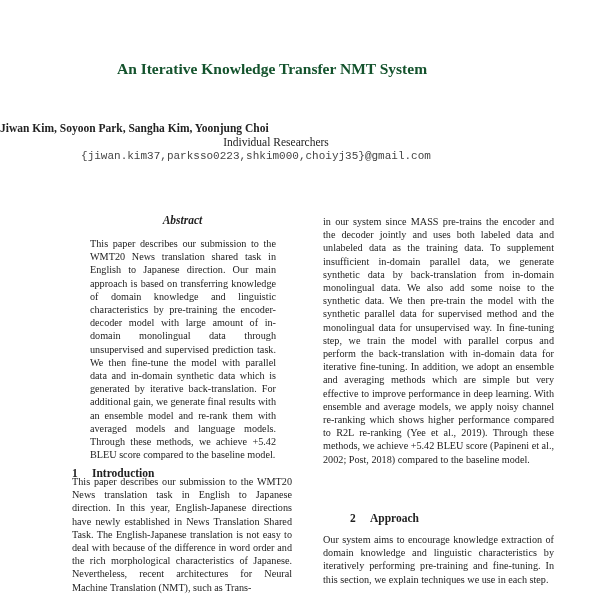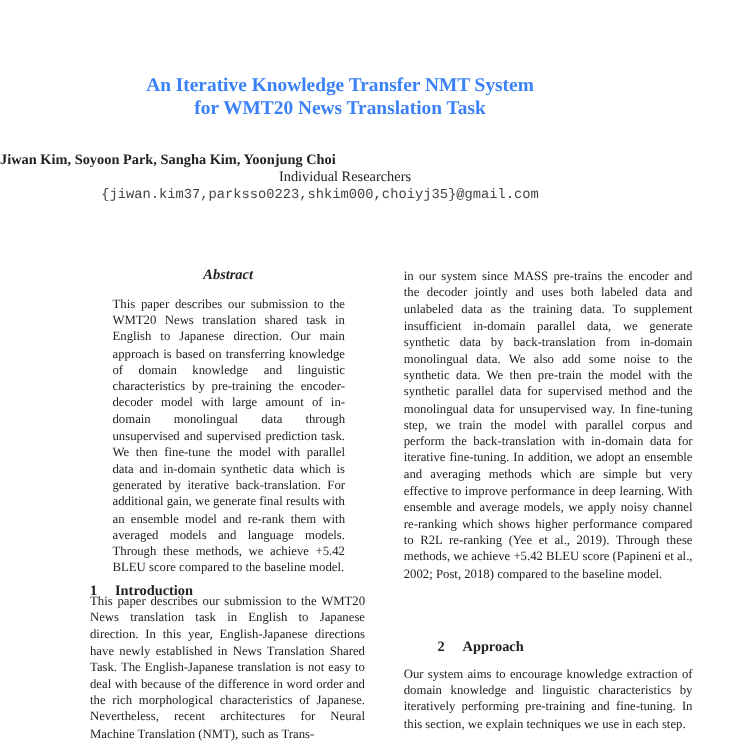--- a/index.html
+++ b/index.html
@@ -1,34 +1,33 @@
 <!DOCTYPE html>
 <html><head>
 <meta charset="utf-8">
 <style>
   html, body { margin:0; padding:0; background:#ffffff; }
   body { width:600px; height:600px; position:relative; overflow:hidden; font-family:"Liberation Serif", serif; color:#222; }
-  .title { position:absolute; top:60px; left:0; width:544px; text-align:center; font-weight:bold; font-size:15.5px; line-height:18px; color:#3b82f6; }
+  .title { position:absolute; top:60px; left:0; width:544px; text-align:center; font-weight:bold; font-size:15.5px; line-height:18px; color:#14532d; }
   .authors { position:absolute; top:121px; left:0; width:600px; text-align:left; font-weight:bold; font-size:11.5px; line-height:14px; }
   .affil { position:absolute; top:135px; left:0; width:552px; text-align:center; font-size:11.5px; line-height:14px; }
   .emails { position:absolute; top:149px; left:0; width:512px; text-align:center; font-family:"Liberation Mono", monospace; font-size:11px; line-height:14px; color:#444; }
   .abs-head { position:absolute; top:214px; left:90px; width:185px; text-align:center; font-weight:bold; font-size:11.5px;font-style:italic; }
   .abs-body { position:absolute; top:237px; left:90px; width:186px; font-size:10.2px; line-height:13.2px; text-align:justify; }
   .sec-head { position:absolute; font-weight:bold; font-size:11.5px; }
   .sec-head .num { display:inline-block; width:20px; }
   .col { position:absolute; font-size:10.2px; line-height:13.2px; text-align:justify; }
   .left { left:72px; width:220px; }
   .right { left:323px; width:231px; }
 </style>
 </head>
 <body>
 
 <div class="title">
   <div>An Iterative Knowledge Transfer NMT System</div>
-  <div>for WMT20 News Translation Task</div>
 </div>
 <div class="authors">Jiwan Kim, Soyoon Park, Sangha Kim, Yoonjung Choi</div>
 <div class="affil">Individual Researchers</div>
 <div class="emails">{jiwan.kim37,parksso0223,shkim000,choiyj35}@gmail.com</div>
 
 <div class="abs-head">Abstract</div>
 <div class="abs-body">This paper describes our submission to the WMT20 News translation shared task in English to Japanese direction. Our main approach is based on transferring knowledge of domain knowledge and linguistic characteristics by pre-training the encoder-decoder model with large amount of in-domain monolingual data through unsupervised and supervised prediction task. We then fine-tune the model with parallel data and in-domain synthetic data which is generated by iterative back-translation. For additional gain, we generate final results with an ensemble model and re-rank them with averaged models and language models. Through these methods, we achieve +5.42 BLEU score compared to the baseline model.</div>
 
 <div class="sec-head" style="top:454px;left:72px;margin-top:13px;">
   <span class="num">1</span><span>Introduction</span>

